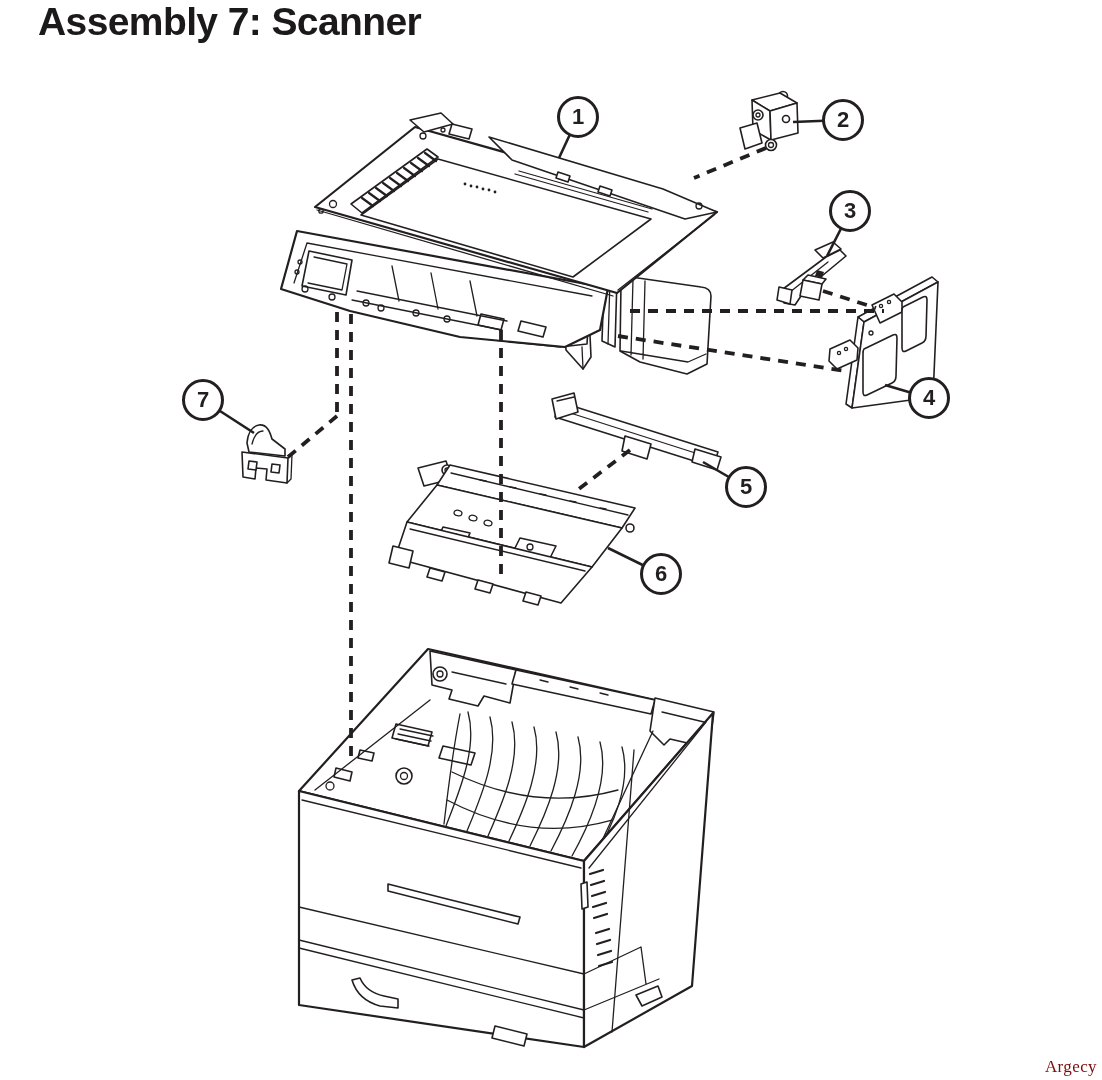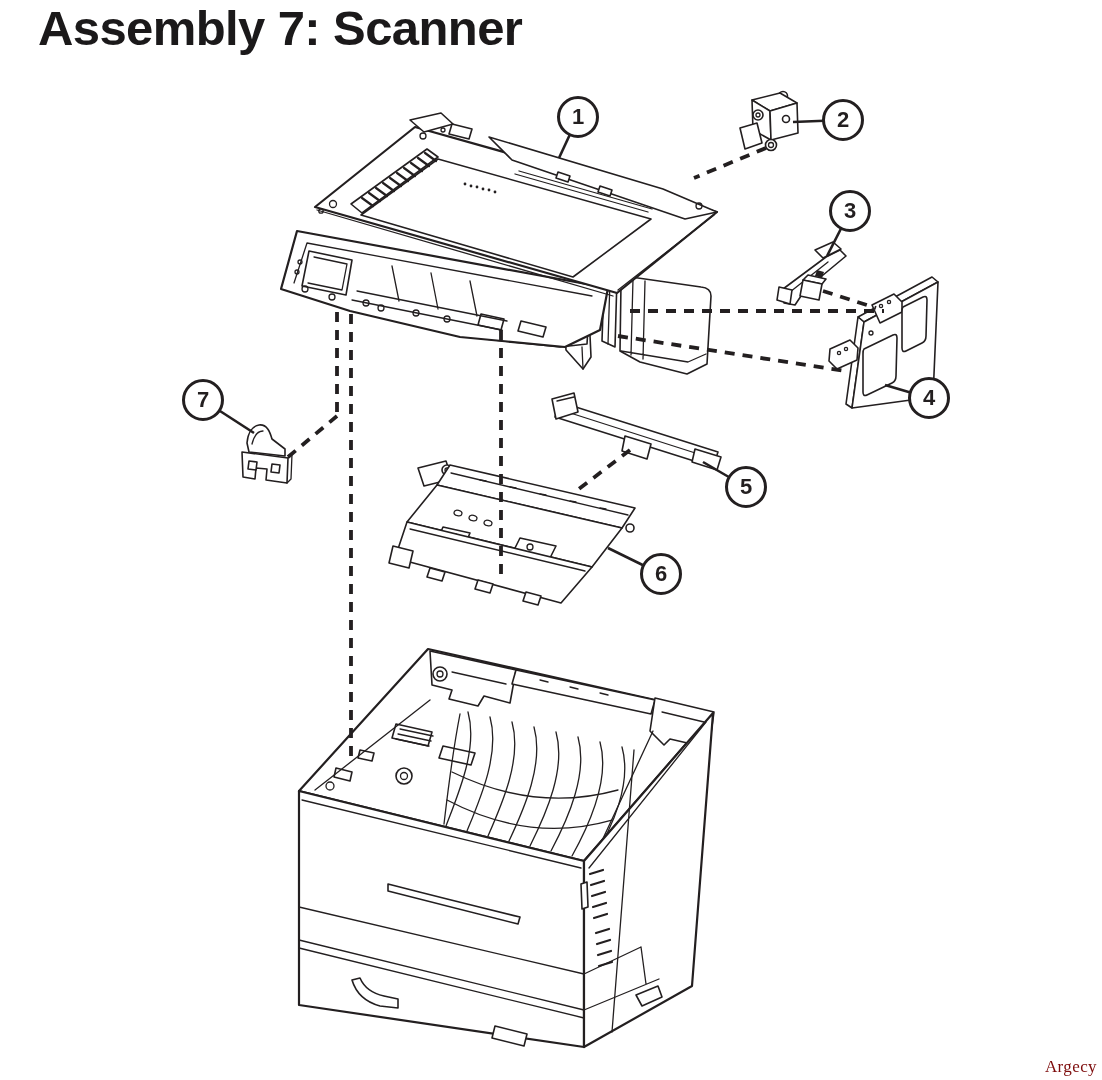--- a/index.html
+++ b/index.html
@@ -5,21 +5,21 @@
   :root{
     --line:#231f20;
     --bg:#ffffff;
     --wm:#7d0b0b;
   }
   html,body{margin:0;padding:0;background:var(--bg);}
   body{position:relative;width:1102px;height:1080px;overflow:hidden;
        font-family:"Liberation Sans",sans-serif;}
   .page-title{
     position:absolute;left:38px;top:0px;
-    font-size:49px;font-weight:800;letter-spacing:-0.6px;
+    font-size:39px;font-weight:800;letter-spacing:-0.6px;
     color:#1b191a;white-space:nowrap;
   }
   .watermark{
     position:absolute;right:5px;bottom:3px;
     font-family:"Liberation Serif",serif;
     font-size:17px;font-weight:400;letter-spacing:0.4px;
     color:var(--wm);
   }
   svg.diagram{position:absolute;left:0;top:0;}
   svg .f{fill:#fff;stroke:var(--line);stroke-width:1.6;stroke-linejoin:round;}

